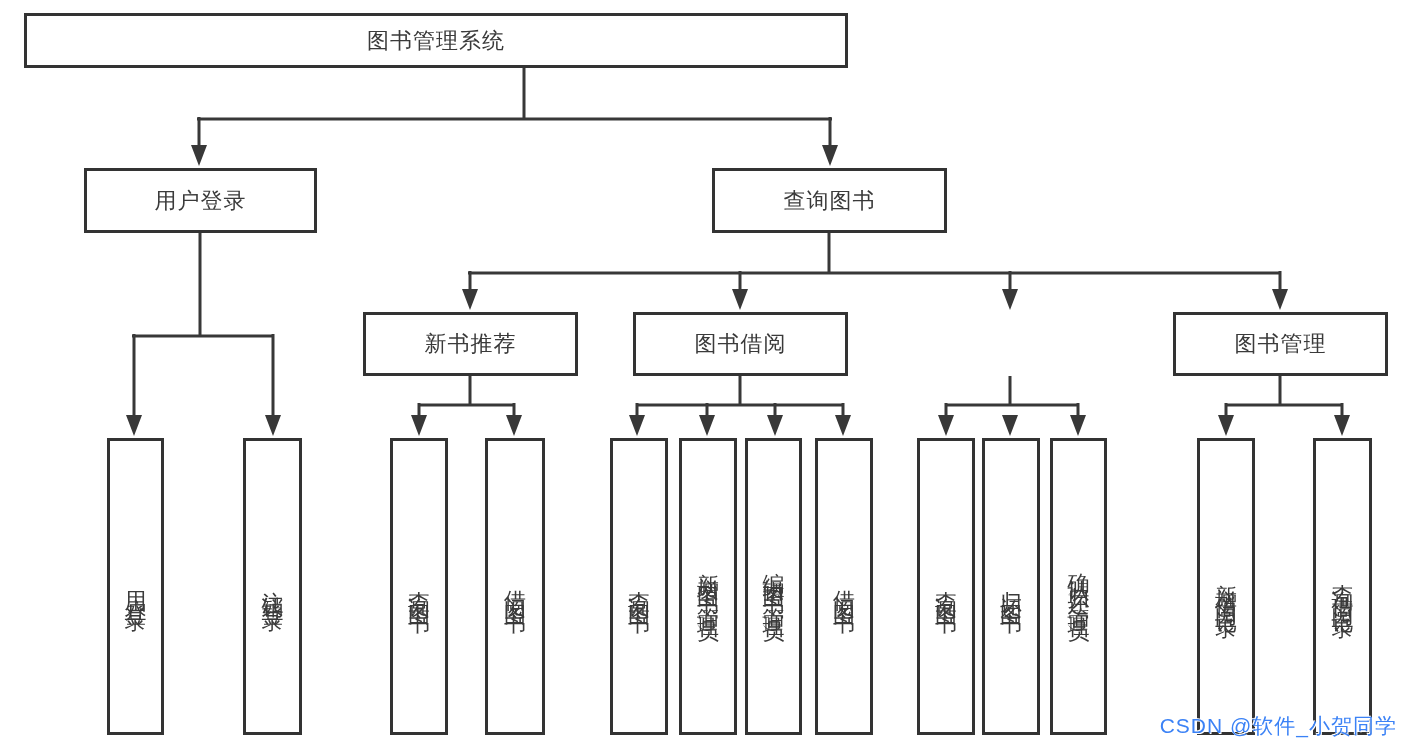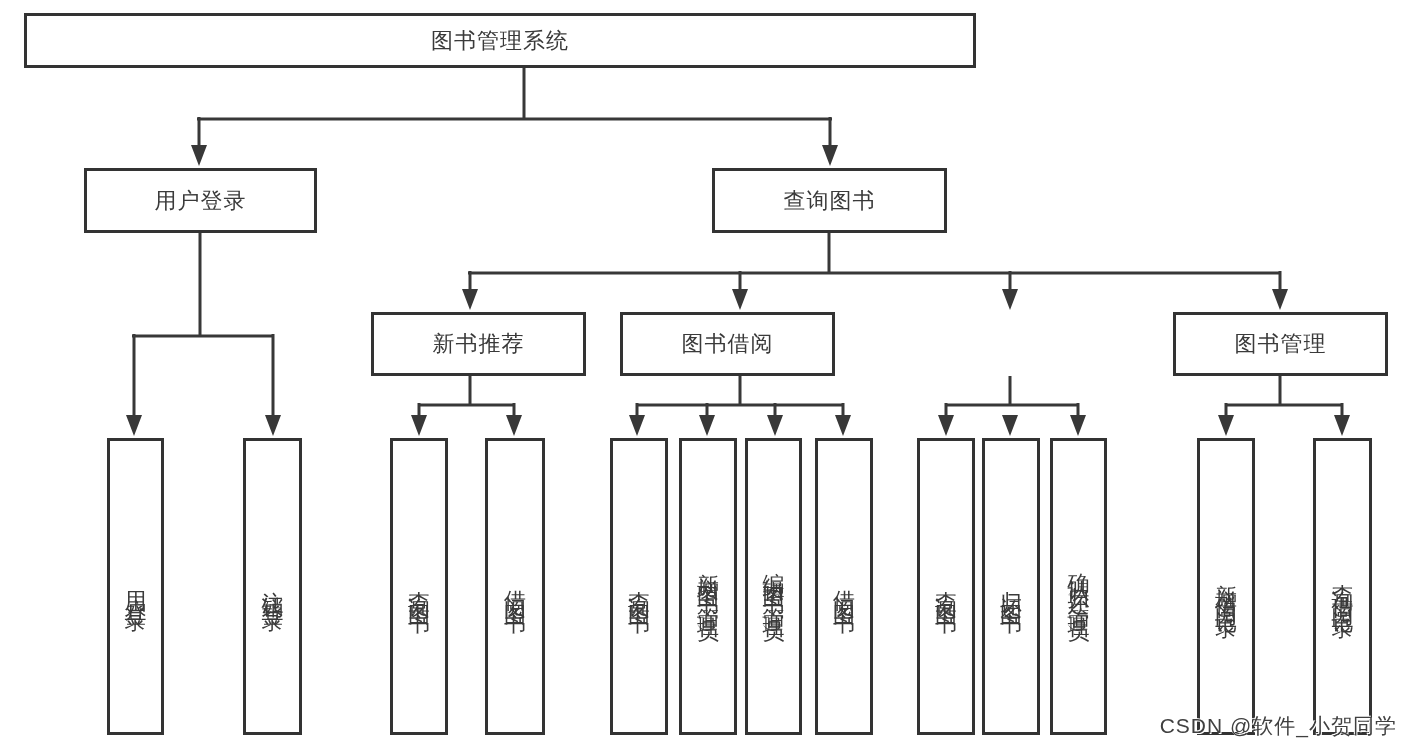--- a/index.html
+++ b/index.html
@@ -17,24 +17,24 @@
     font-size: 22px; color: #3a3a3a;
   }
   .hbox span { letter-spacing: 1px; white-space: nowrap; }
   .vbox { top: 438px; height: 297px; }
   .vbox span {
     writing-mode: vertical-rl;
     letter-spacing: 7px;
     line-height: 1;
     white-space: nowrap;
   }
-  .lvl1 { left: 24px; top: 13px; width: 952px; height: 55px; }
+  .lvl1 { left: 24px; top: 13px; width: 824px; height: 55px; }
   .watermark {
     position: absolute; z-index: 3; right: 8px; bottom: 7px;
-    font-size: 21px; color: #404040;
+    font-size: 21px; color: #3b82f6;
     text-shadow: 1px 1px 0 #ffffff, -1px -1px 0 #ffffff;
     letter-spacing: 1px; white-space: nowrap;
   }
 </style>
 </head>
 <body>
 
 <div class="stage">
 
   <svg class="connectors" width="1405" height="747" viewBox="0 0 1405 747" aria-hidden="true">
@@ -97,24 +97,24 @@
     <span>图书管理系统</span>
   </div>
 
   <div class="box hbox" style="left:84px; top:168px; width:233px; height:65px;">
     <span>用户登录</span>
   </div>
   <div class="box hbox" style="left:712px; top:168px; width:235px; height:65px;">
     <span>查询图书</span>
   </div>
 
-  <div class="box hbox" style="left:371px; top:312px; width:215px; height:64px;">
+  <div class="box hbox" style="left:363px; top:312px; width:215px; height:64px;">
     <span>新书推荐</span>
   </div>
-  <div class="box hbox" style="left:620px; top:312px; width:215px; height:64px;">
+  <div class="box hbox" style="left:633px; top:312px; width:215px; height:64px;">
     <span>图书借阅</span>
   </div>
   <div class="box hbox" style="left:1173px; top:312px; width:215px; height:64px;">
     <span>图书管理</span>
   </div>
 
   <div class="box vbox" style="left:107px; width:57px;">
     <span>用户登录</span>
   </div>
   <div class="box vbox" style="left:243px; width:59px;">

